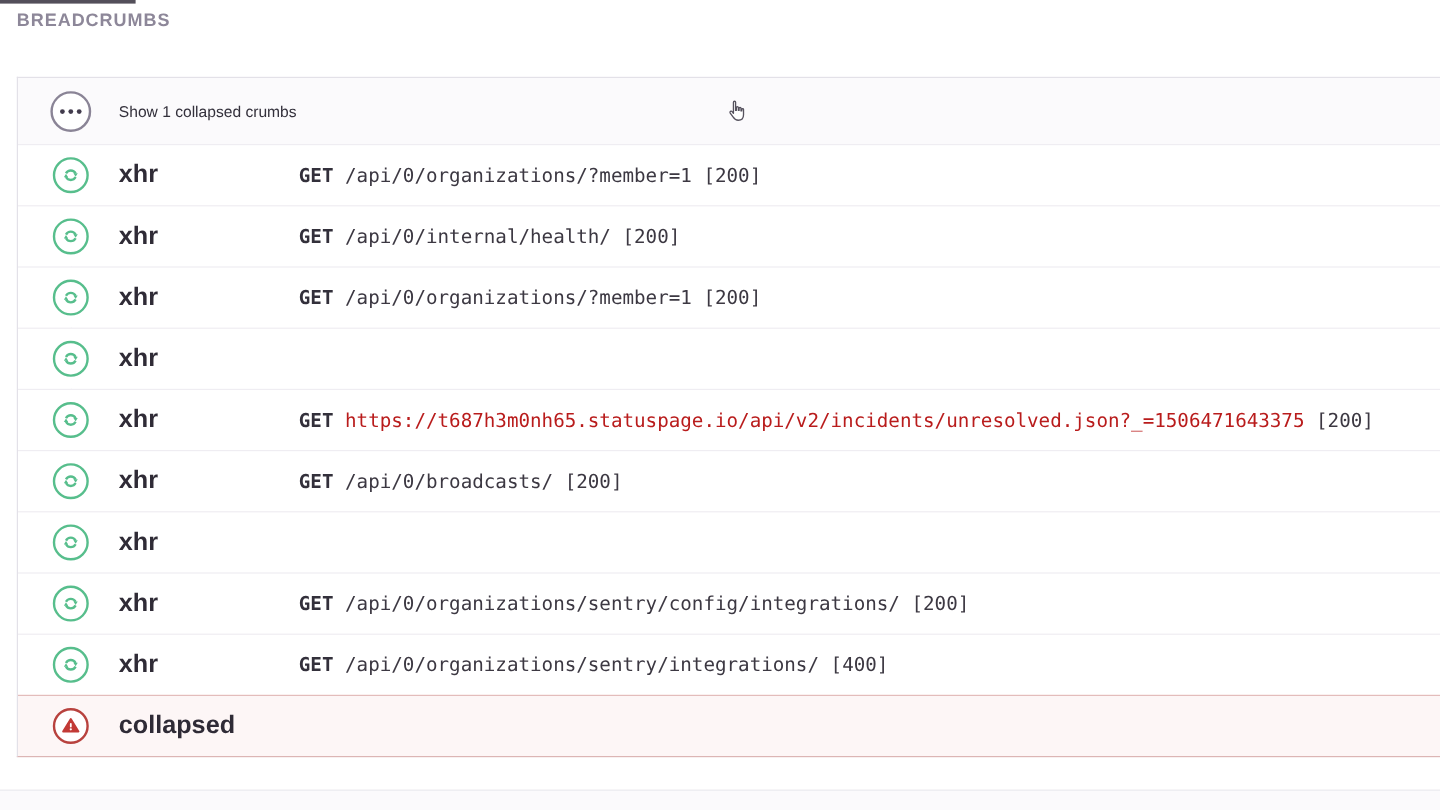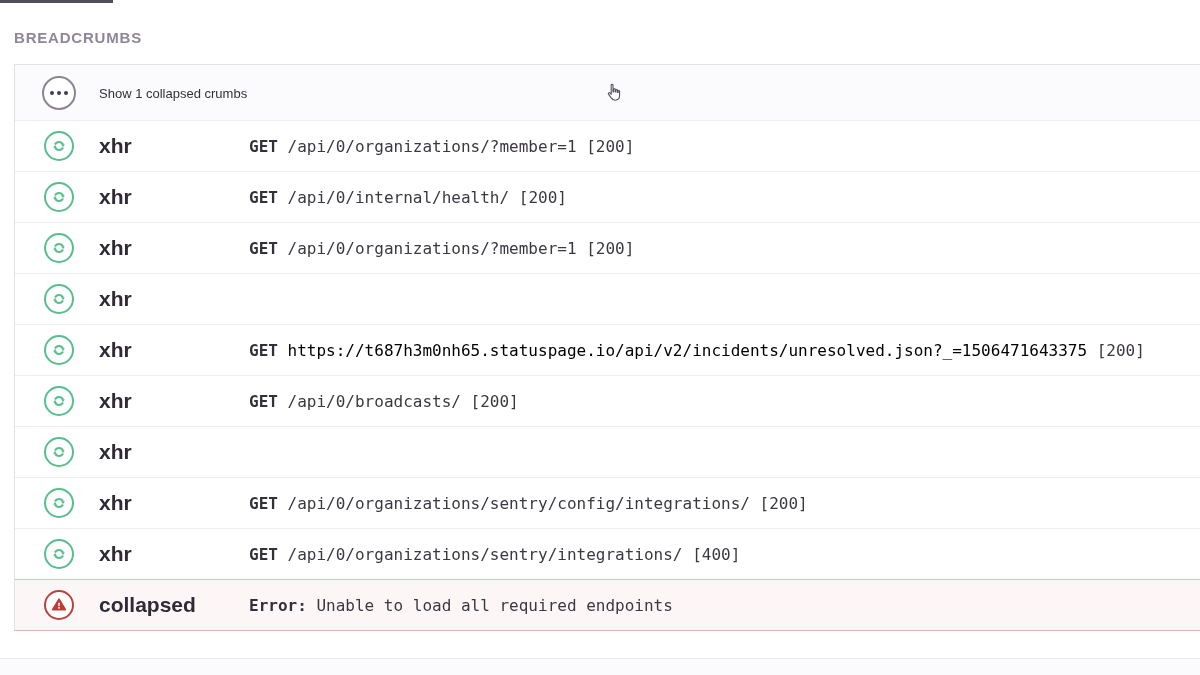--- a/index.html
+++ b/index.html
@@ -3,21 +3,21 @@
 <meta charset="utf-8">
 <style>
   * { margin:0; padding:0; box-sizing:border-box; }
   html,body { width:1200px; height:675px; overflow:hidden; background:#ffffff;
               font-family:"Liberation Sans", sans-serif; }
   .stage { position:relative; width:1200px; height:675px; background:#fff; }
 
   .top-strip { position:absolute; left:0; top:0; width:113px; height:3px; background:#534f5a; }
 
   .section-title { position:absolute; left:14px; top:9px; font-size:15px; font-weight:700;
-                   letter-spacing:0.8px; color:#8d8799;margin-top:20px; }
+                   letter-spacing:0.8px; color:#8d8799; }
 
   .crumbs-box { position:absolute; left:14px; top:64px; width:1192px;
                 border:1px solid #e3e1e8; border-bottom:1px solid #dcb5b4;
                 background:#fff; }
   .timeline { position:absolute; left:44px; top:0; bottom:0; width:1px; background:#e9e7ec; }
 
   .row { position:relative; height:51px; border-top:1px solid #efedf2; background:#fff; }
   .row.collapse-row { height:55px; border-top:none; background:#fbfafc; cursor:pointer; }
   .row.error-row { background:#fdf6f6; border-top:1px solid #e3bcbb; }
 
@@ -32,21 +32,21 @@
 
   .cat { position:absolute; left:84px; top:50%; transform:translateY(-50%);
          font-size:21px; font-weight:700; color:#2f2b36; }
   .collapse-label { position:absolute; left:84px; top:50%; transform:translateY(-50%);
                     font-size:13px; font-weight:400; color:#33303b; }
 
   .msg { position:absolute; left:234px; top:50%; transform:translateY(-50%);
          font-family:"DejaVu Sans Mono", monospace; font-size:16px; color:#3c3842;
          white-space:nowrap; }
   .msg .method { font-weight:700; color:#33303b; }
-  .msg .link { color:#000000; }
+  .msg .link { color:#b91c1c; }
   .msg .err-label { font-weight:700; color:#33303b; }
 
   .hand-cursor { position:absolute; left:606px; top:83px; z-index:5; }
 
   .bottom-divider { position:absolute; left:0; top:658px; width:1200px; height:1px; background:#e8e6ec; }
   .bottom-area { position:absolute; left:0; top:659px; width:1200px; height:16px; background:#fbfafc; }
 </style>
 </head>
 <body>
 
@@ -185,21 +185,20 @@
 
     <div class="row error-row">
       <span class="icon-circle icon-error">
         <svg width="16" height="16" viewBox="0 0 16 16">
           <path d="M8 2.2 L14.4 12.6 L1.6 12.6 Z" fill="#c23a36" stroke="#c23a36" stroke-width="1.6" stroke-linejoin="round"></path>
           <rect x="7.25" y="5.6" width="1.5" height="3.6" rx="0.7" fill="#ffffff"></rect>
           <circle cx="8" cy="10.8" r="0.95" fill="#ffffff"></circle>
         </svg>
       </span>
       <span class="cat">collapsed</span>
-      <span class="msg"><span class="err-label">Error:</span> <span>Unable to load all required endpoints</span></span>
     </div>
   </div>
 
   <span class="hand-cursor">
     <svg width="17" height="21" viewBox="0 0 17 21">
       <path d="M5.2 2.2 c0-1.1 1.8-1.1 1.8 0 V9 h.6 V6.6 c0-1 1.7-1 1.7 0 V9 h.6 V7.3 c0-1 1.6-1 1.6 0 V9.4 h.6 V8.3 c0-.9 1.5-.9 1.5 0 V12.6 c0 2.6-1.4 4.6-4.4 4.6 -2 0-3-.7-4.2-2.6 L2.5 11.2 c-.7-1.1.7-2.2 1.6-1.2 l1.1 1.4 z" fill="#ffffff" stroke="#56525e" stroke-width="1.1" stroke-linejoin="round"></path>
     </svg>
   </span>
 
   <div class="bottom-divider"></div>

